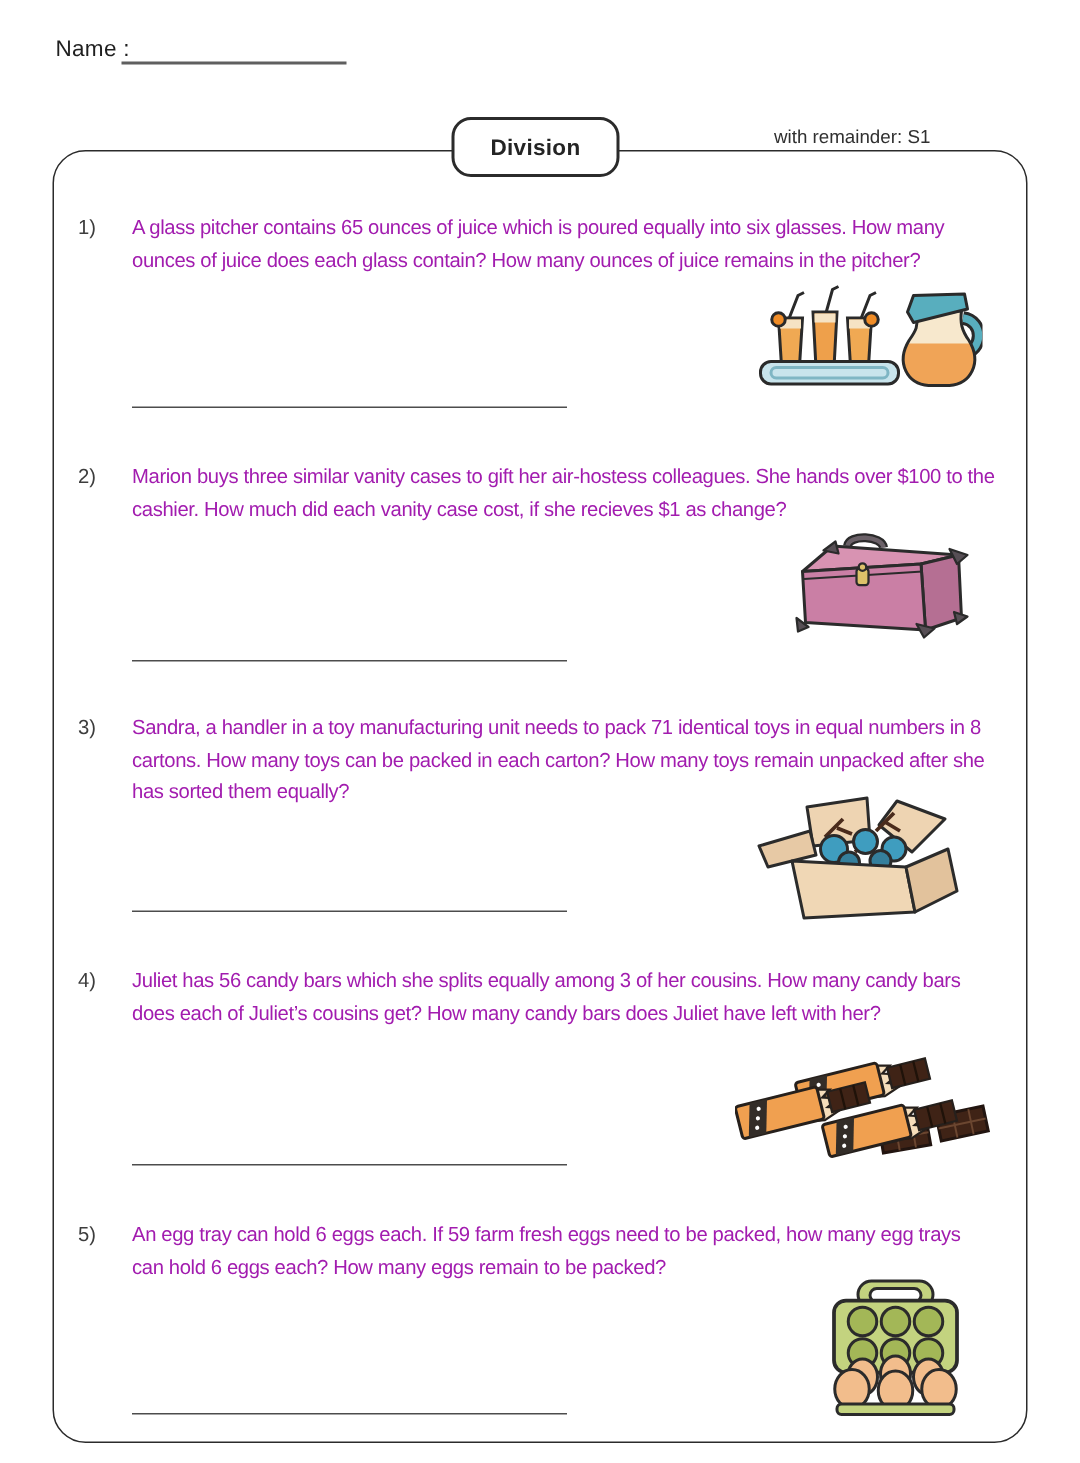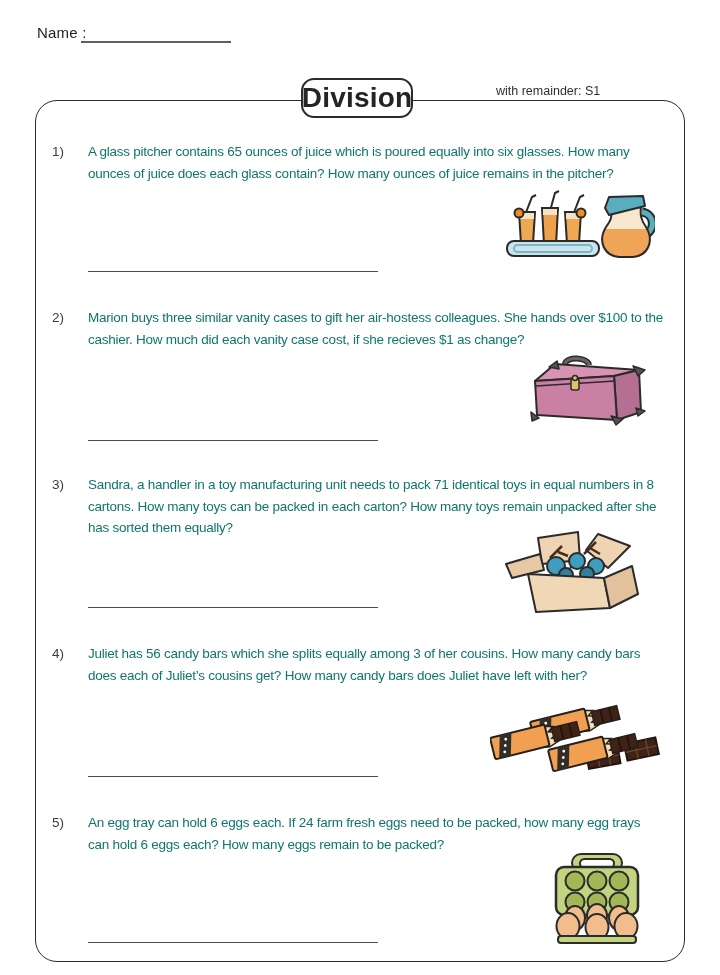--- a/index.html
+++ b/index.html
@@ -9,26 +9,26 @@
 
   .name-label { position:absolute; left:37px; top:24px; font-size:15px; color:#1f1f1f; letter-spacing:.2px; }
   .name-line  { position:absolute; left:81px; top:41px; width:150px; height:0; border-bottom:2px solid #5f5f5f; }
 
   .sheet { position:absolute; left:35px; top:100px; width:650px; height:862px;
            border:1.7px solid #2b2b2b; border-radius:22px; background:#fff; }
 
   .title-box { position:absolute; left:301px; top:78px; width:112px; height:40px; z-index:3;
                background:#fff; border:2.3px solid #2b2b2b; border-radius:13px;
                display:flex; align-items:center; justify-content:center;
-               font-size:28px; font-weight:bold; color:#242424; letter-spacing:.2px; }
-  .subtitle { position:absolute; left:496px; top:84px; font-size:12.5px; color:#303030; z-index:3; }
+               font-size:15px; font-weight:bold; color:#242424; letter-spacing:.2px; }
+  .subtitle { position:absolute; left:516px; top:84px; font-size:12.5px; color:#303030; z-index:3; }
 
   .problem { position:absolute; left:52px; width:612px; display:flex; z-index:2; }
   .pnum  { flex:none; width:36px; font-size:13.5px; line-height:21.5px; color:#3d3d3d; }
-  .ptext { width:576px; font-size:13.5px; line-height:21.5px; letter-spacing:-0.25px; color:#0f766e; }
+  .ptext { width:576px; font-size:13.5px; line-height:21.5px; letter-spacing:-0.25px; color:#a21caf; }
   #p1 { top:141px; } #p2 { top:307px; } #p3 { top:474px; } #p4 { top:643px; } #p5 { top:812px; }
 
   .answer-line { position:absolute; left:88px; width:290px; height:0; border-bottom:1.7px solid #4d4d4d; z-index:2; }
   #a1 { top:271px; } #a2 { top:440px; } #a3 { top:607px; } #a4 { top:776px; } #a5 { top:942px; }
 
   .illus { position:absolute; z-index:2; }
   #il1 { left:505px; top:182px; } #il2 { left:505px; top:355px; } #il3 { left:498px; top:528px; }
   #il4 { left:490px; top:696px; } #il5 { left:544px; top:852px; }
 </style>
 </head>
@@ -153,21 +153,21 @@
     <use href="#cslab" transform="translate(96,56) rotate(-10)"></use>
     <use href="#cslab" transform="translate(134,48) rotate(-12)"></use>
     <use href="#cbar" transform="translate(40,26) rotate(-14)"></use>
     <use href="#cbar" transform="translate(0,42) rotate(-14)"></use>
     <use href="#cbar" transform="translate(58,54) rotate(-14)"></use>
   </svg>
   <div class="answer-line" id="a4"></div>
 
   <div class="problem" id="p5">
     <span class="pnum">5)</span>
-    <p class="ptext">An egg tray can hold 6 eggs each. If 24 farm fresh eggs need to be packed, how many egg trays can hold 6 eggs each? How many eggs remain to be packed?</p>
+    <p class="ptext">An egg tray can hold 6 eggs each. If 59 farm fresh eggs need to be packed, how many egg trays can hold 6 eggs each? How many eggs remain to be packed?</p>
   </div>
   <svg class="illus" id="il5" width="106" height="93" viewBox="0 0 106 93">
     <g stroke="#2b2b2b" stroke-width="2">
       <rect x="28" y="2" width="50" height="18" rx="9" fill="#c3d37f"></rect>
       <rect x="36" y="7" width="34" height="9" rx="4.5" fill="#ffffff"></rect>
       <rect x="12" y="15" width="82" height="48" rx="8" fill="#c3d37f" stroke-width="2.5"></rect>
       <circle cx="31" cy="29" r="9.5" fill="#a3b757"></circle>
       <circle cx="53" cy="29" r="9.5" fill="#a3b757"></circle>
       <circle cx="75" cy="29" r="9.5" fill="#a3b757"></circle>
       <circle cx="31" cy="50" r="9.5" fill="#a3b757"></circle>

